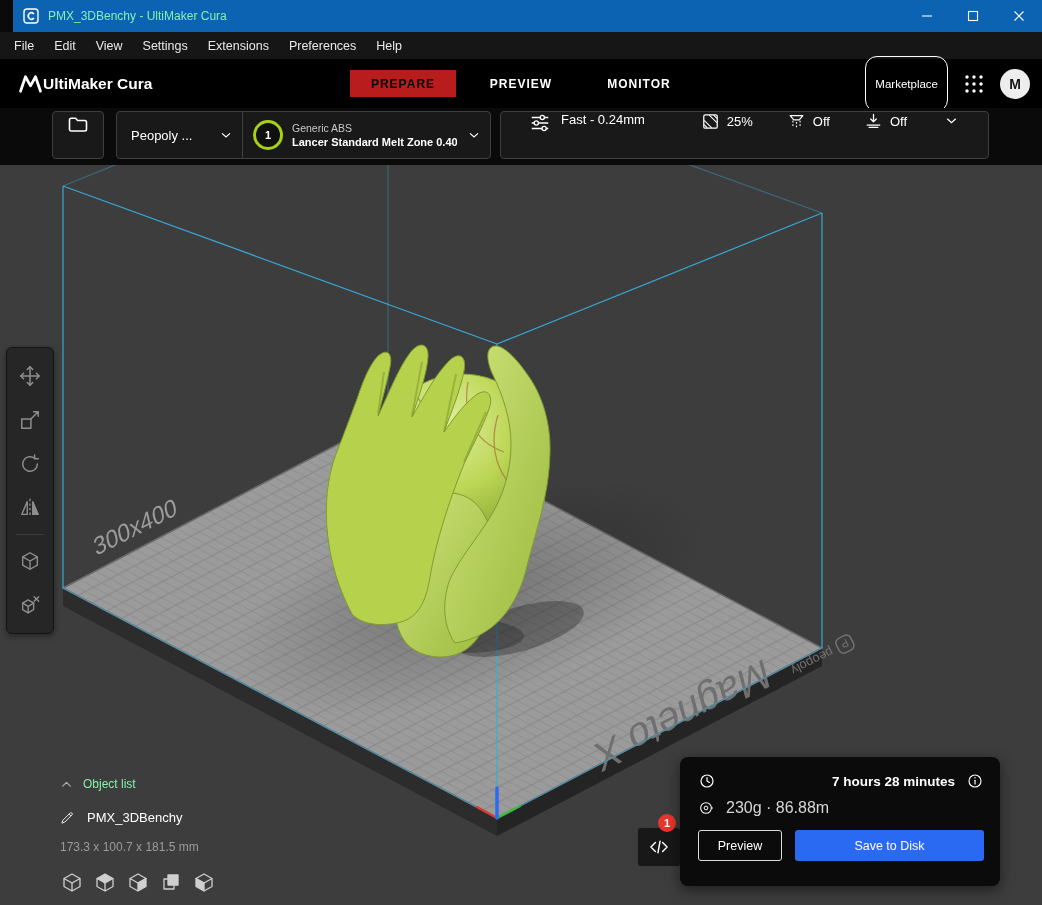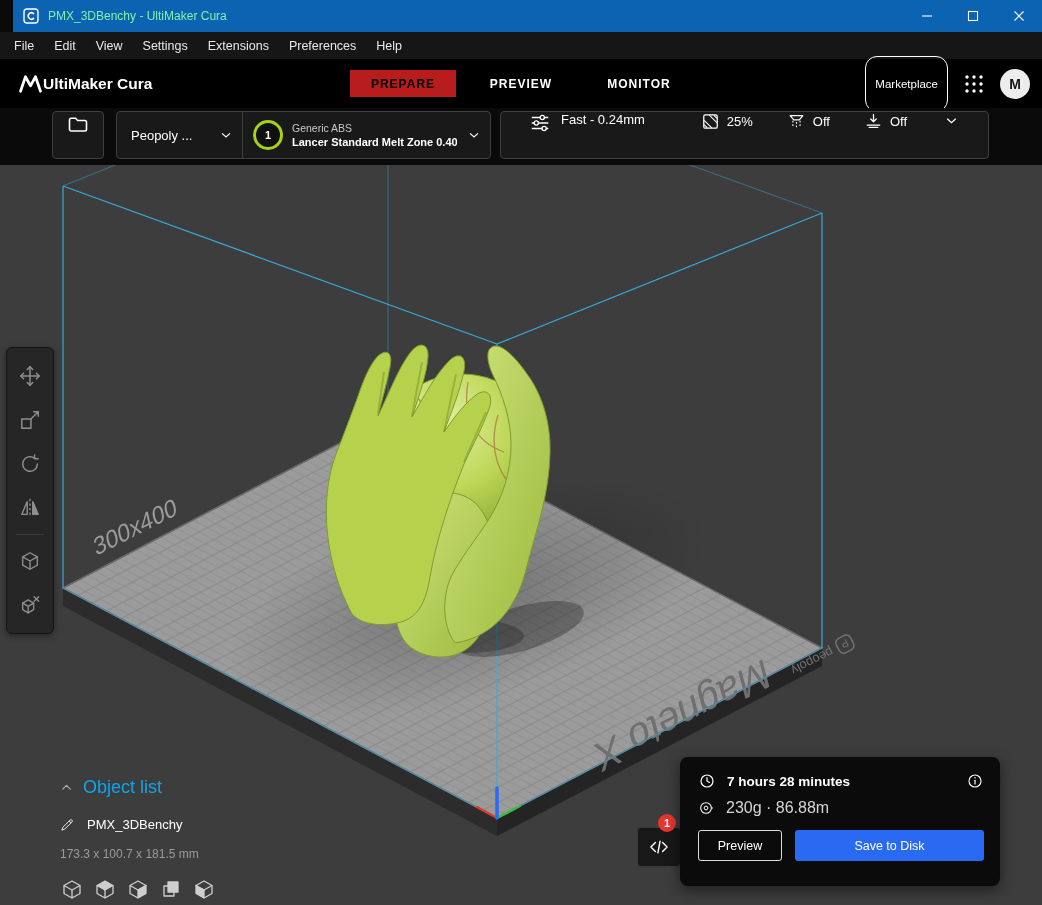--- a/index.html
+++ b/index.html
@@ -52,30 +52,30 @@
   .viewport{position:absolute;top:165px;left:0;width:1042px;height:740px;background:#3d3d3d;overflow:hidden;}
   .scene{position:absolute;top:0;left:0;}
 
   
   .tools{position:absolute;left:6px;top:182px;width:46px;background:#262626;border:1px solid #141414;border-radius:6px;box-shadow:0 2px 6px rgba(0,0,0,.4);padding:6px 0;display:flex;flex-direction:column;align-items:center;}
   .tool-btn{width:40px;height:44px;display:flex;align-items:center;justify-content:center;color:#8f8f8f;}
   .tool-div{width:28px;height:1px;background:#3a3a3a;margin:4px 0;}
 
   
   .objlist{position:absolute;left:60px;top:612px;color:#b5b5b5;}
-  .obj-toggle{display:flex;align-items:center;gap:10px;font-size:18px;color:#0ea5e9;cursor:pointer;}
+  .obj-toggle{display:flex;align-items:center;gap:10px;font-size:12px;color:#86efac;cursor:pointer;}
   .obj-name{display:flex;align-items:center;gap:12px;margin-top:19px;color:#fff;font-size:13px;}
   .obj-dims{margin-top:15px;font-size:12px;color:#9b9b9b;}
   .obj-views{margin-top:16px;display:flex;gap:9px;color:#cfcfcf;}
   .view-btn{width:24px;height:24px;display:flex;align-items:center;justify-content:center;}
 
   
   .actionpanel{position:absolute;left:680px;top:592px;width:320px;height:129px;background:#0b0b0b;border-radius:8px;box-sizing:border-box;padding:15px 16px 14px 18px;box-shadow:0 4px 14px rgba(0,0,0,.5);color:#fff;}
   .ap-row1{display:flex;align-items:center;gap:11px;}
-  .ap-time{font-size:13.5px;font-weight:bold;flex:1;}
+  .ap-time{font-size:13.5px;font-weight:bold;flex:1;text-align:right;}
   .ap-row2{display:flex;align-items:center;gap:12px;margin-top:9px;}
   .ap-usage{font-size:16px;color:#d6d6d6;}
   .ap-row3{display:flex;align-items:center;gap:13px;margin-top:13px;}
   .btn-preview{width:84px;height:31px;border:1px solid #dcdcdc;border-radius:3px;background:transparent;color:#fff;font-size:12.5px;display:flex;align-items:center;justify-content:center;box-sizing:border-box;cursor:pointer;}
   .btn-save{flex:1;height:31px;border-radius:3px;background:#2a6af3;color:#fff;font-size:12.5px;display:flex;align-items:center;justify-content:center;cursor:pointer;}
 
   .gcode-btn{position:absolute;left:637px;top:662px;width:44px;height:40px;background:#181818;border:1px solid #3a3a3a;border-radius:4px;box-sizing:border-box;display:flex;align-items:center;justify-content:center;color:#fff;}
   .gcode-badge{position:absolute;left:658px;top:649px;width:18px;height:18px;border-radius:50%;background:#e8352e;color:#fff;font-size:11px;font-weight:bold;display:flex;align-items:center;justify-content:center;}
 </style>
 </head>

